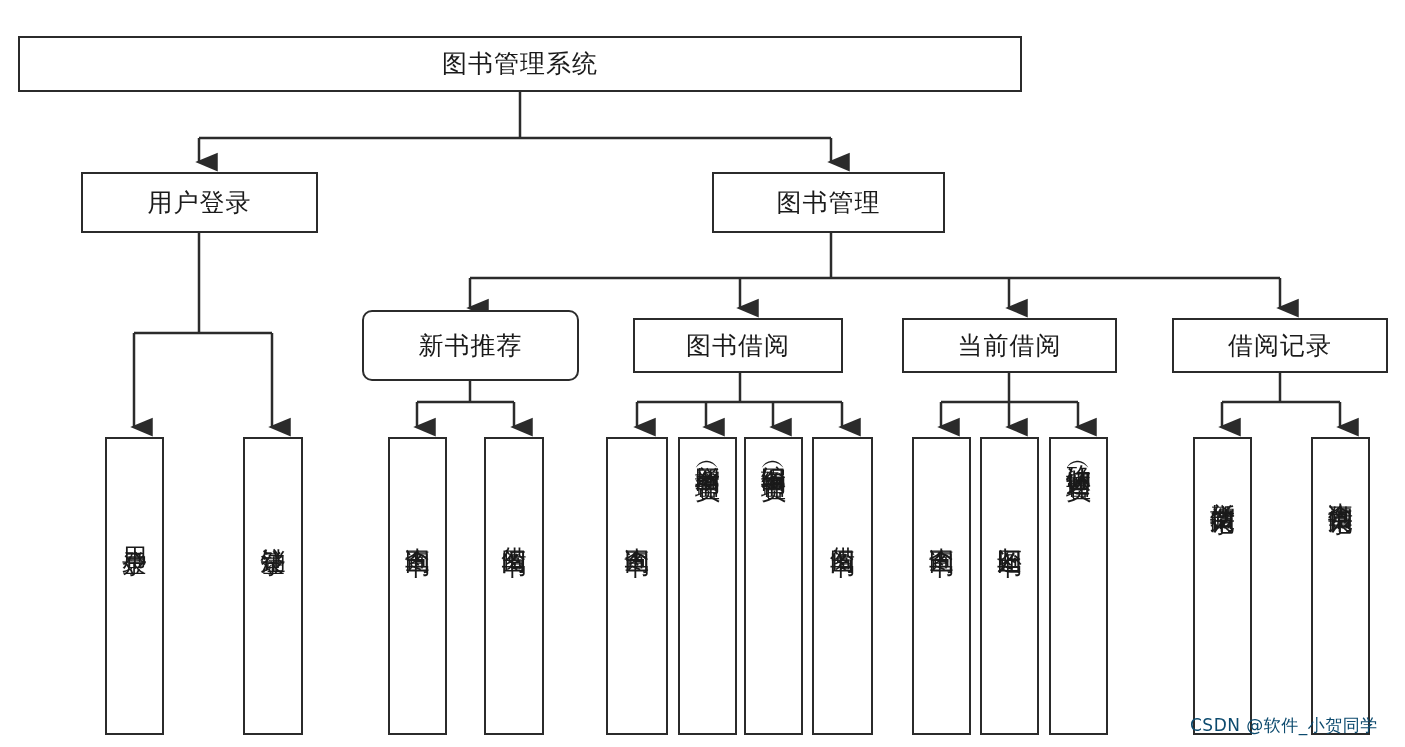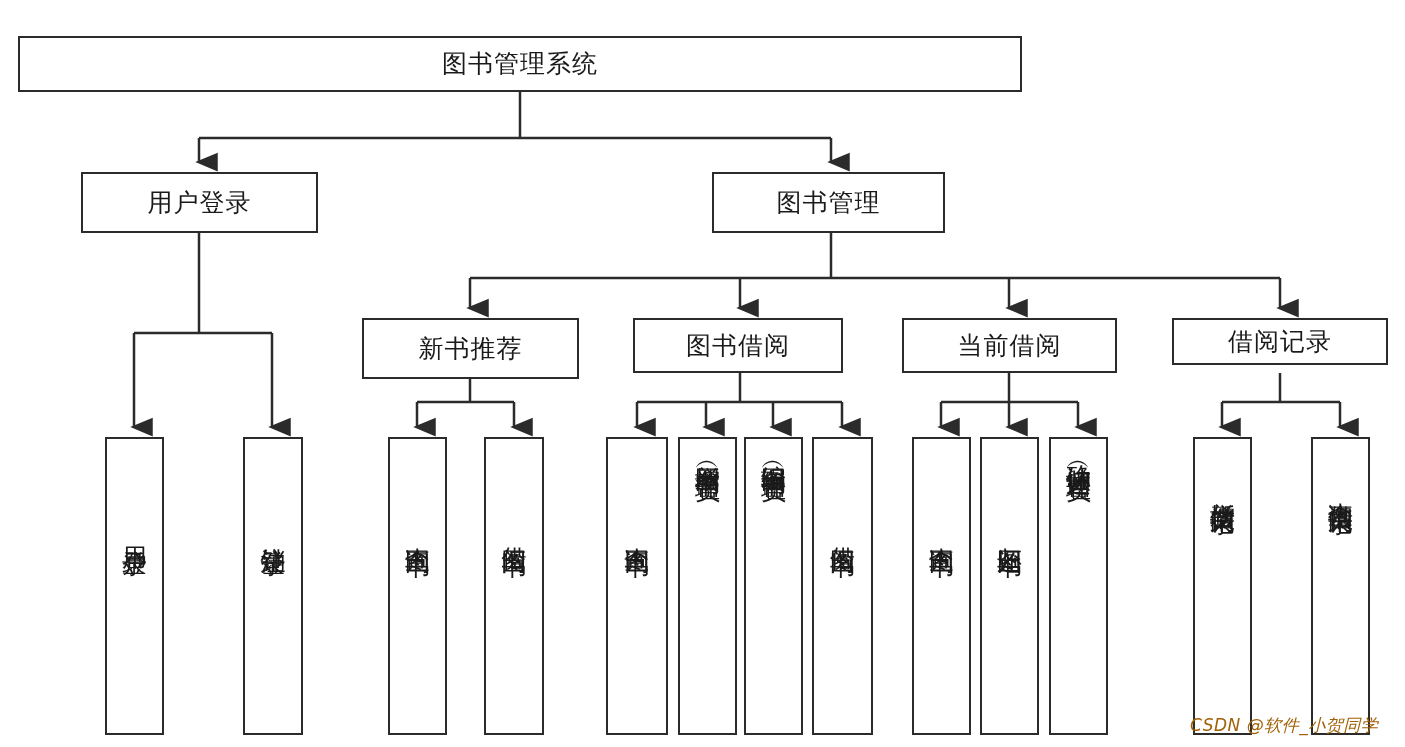--- a/index.html
+++ b/index.html
@@ -61,25 +61,24 @@
     line-height: 1.0;
     letter-spacing: 2px;
     max-height: 292px;
     margin-top: 0;
   }
   #watermark {
     position: absolute;
     left: 1190px;
     top: 714px;
     font-size: 17px;
-    color: #a16207;
+    color: #0c4a6e;
     letter-spacing: 0.5px;
     white-space: nowrap;
     font-family: "DejaVu Sans", "Liberation Sans", sans-serif;
-    font-style: italic;
   }
 </style>
 </head>
 <body>
 
 <div id="diagram-canvas">
 
   <svg id="edge-layer" viewBox="0 0 1405 747" width="1405" height="747" xmlns="http://www.w3.org/2000/svg">
     <defs>
       <marker id="arrow" viewBox="0 0 12 12" refX="6" refY="10" markerWidth="9" markerHeight="9" orient="auto-start-reverse">
@@ -134,30 +133,30 @@
     <span class="node-label">图书管理系统</span>
   </div>
 
   <div class="node horiz" style="left:81px; top:172px; width:237px; height:61px;">
     <span class="node-label">用户登录</span>
   </div>
   <div class="node horiz" style="left:712px; top:172px; width:233px; height:61px;">
     <span class="node-label">图书管理</span>
   </div>
 
-  <div class="node horiz" style="left:362px; top:318px; width:217px; height:61px;">
+  <div class="node horiz" style="left:362px; top:310px; width:217px; height:71px;border-radius:10px;">
     <span class="node-label">新书推荐</span>
   </div>
   <div class="node horiz" style="left:633px; top:318px; width:210px; height:55px;">
     <span class="node-label">图书借阅</span>
   </div>
   <div class="node horiz" style="left:902px; top:318px; width:215px; height:55px;">
     <span class="node-label">当前借阅</span>
   </div>
-  <div class="node horiz" style="left:1172px; top:318px; width:216px; height:47px;">
+  <div class="node horiz" style="left:1172px; top:318px; width:216px; height:55px;">
     <span class="node-label">借阅记录</span>
   </div>
 
   <div class="node vert" style="left:105px; top:437px; width:59px; height:298px; padding-top:88px;">
     <span class="node-label">用户登录</span>
   </div>
   <div class="node vert" style="left:243px; top:437px; width:60px; height:298px; padding-top:88px;">
     <span class="node-label">注销登录</span>
   </div>
 

